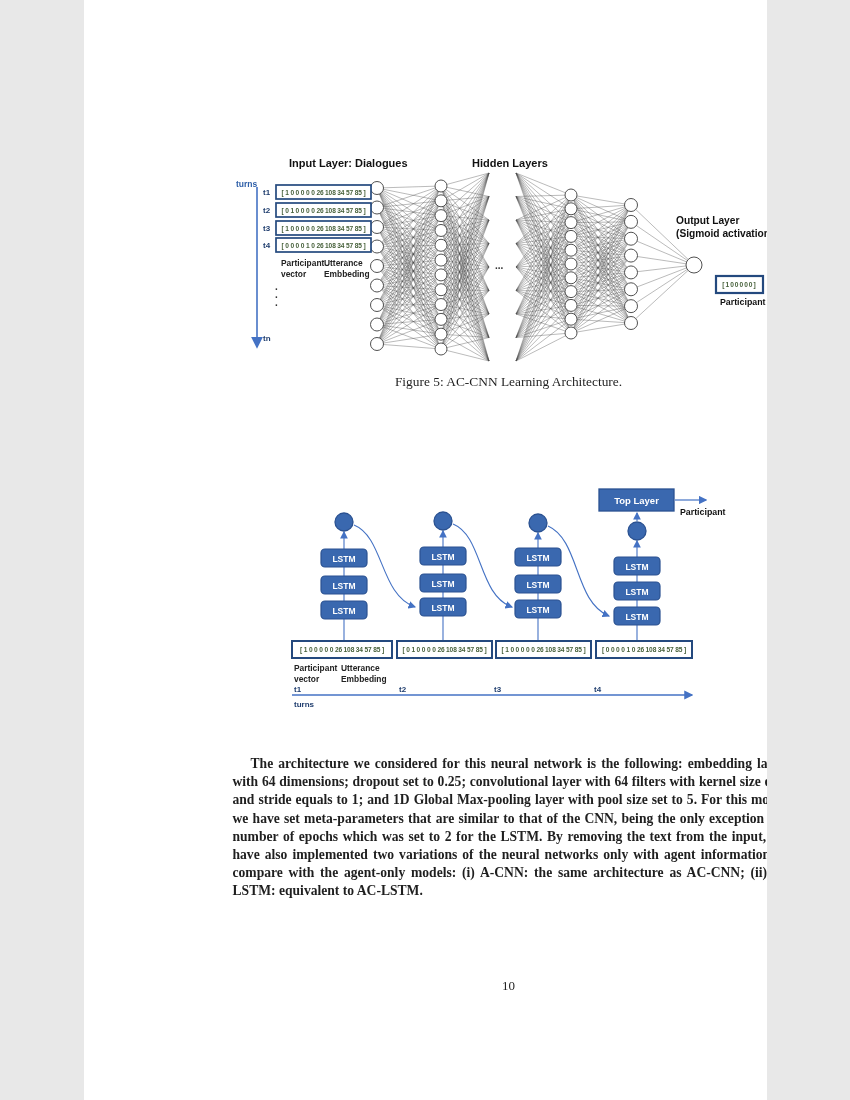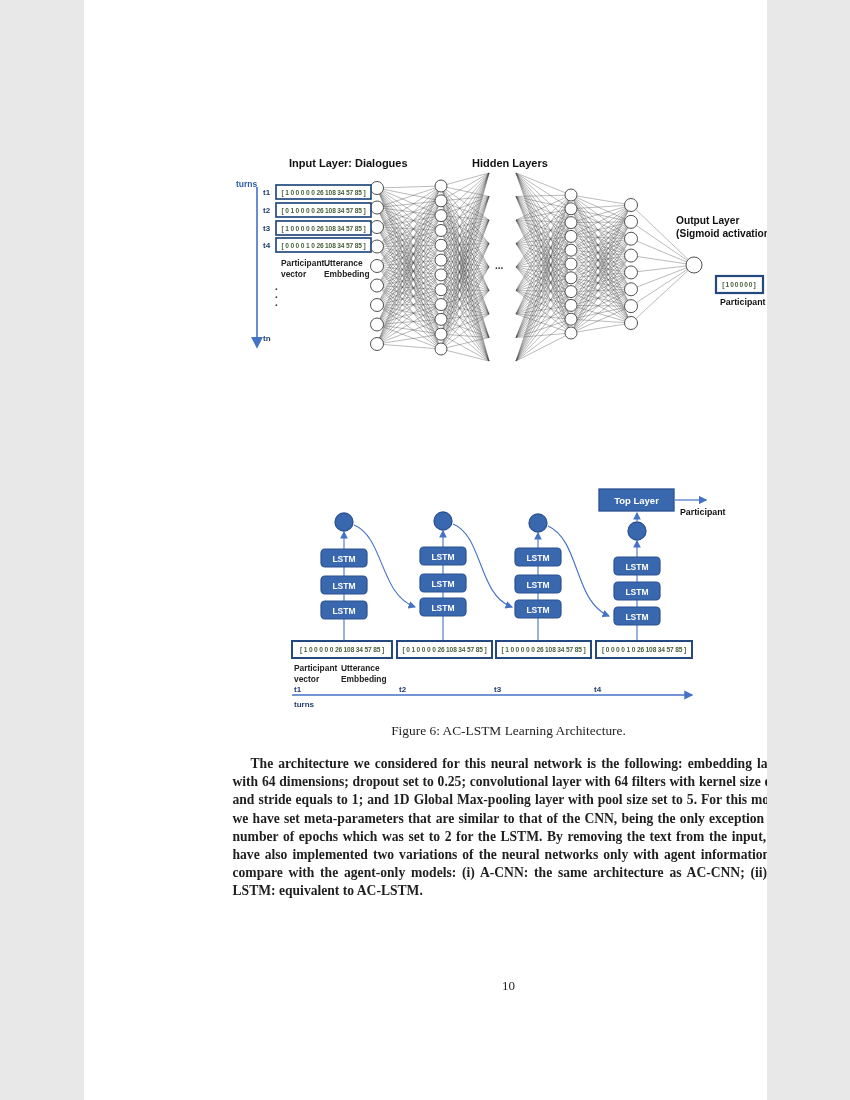--- a/index.html
+++ b/index.html
@@ -530,20 +530,21 @@
 
     <text class="dots" x="266" y="124">...</text>
 
     <text class="fig-title-sm" x="447" y="79">Output Layer</text>
     <text class="fig-title-sm" x="447" y="92">(Sigmoid activation)</text>
     <rect x="487" y="131" width="47" height="17" fill="#fff" stroke="#24497e" stroke-width="2.2"></rect>
     <text class="vec-text" x="510.5" y="142" text-anchor="middle" style="letter-spacing:1px;">[100000]</text>
     <text class="participant-label" x="491" y="160">Participant</text>
   </svg>
 
+  <div class="abs caption" style="left:148px;top:374px;">Figure 5: AC-CNN Learning Architecture.</div>
 
 
   <svg class="abs" style="left:200px;top:480px;" width="450" height="235" viewBox="0 0 450 235">
     <defs>
       <marker id="arrB2" viewBox="0 0 10 10" refX="8.5" refY="5" markerWidth="7" markerHeight="7" orient="auto">
         <path d="M0,0 L10,5 L0,10 z" fill="#4472c4"></path>
       </marker>
     </defs>
 
     <g stroke="#4472c4" stroke-width="1.1">
@@ -624,19 +625,18 @@
     <text class="small-label" x="57" y="202">Embbeding</text>
 
     <text class="t-label" x="10" y="212">t1</text>
     <text class="t-label" x="115" y="212">t2</text>
     <text class="t-label" x="210" y="212">t3</text>
     <text class="t-label" x="310" y="212">t4</text>
     <line x1="8" y1="215" x2="408" y2="215" stroke="#4472c4" stroke-width="1.3" marker-end="url(#arrB2)"></line>
     <text class="t-label" x="10" y="227">turns</text>
   </svg>
 
-  <div class="abs caption" style="left:148px;top:723px;">Figure 6: AC-LSTM Learning Architecture.</div>
 
   <div class="abs body-text indent" style="left:149px;top:755px;">The architecture we considered for this neural network is the following: embedding layer with 64 dimensions; dropout set to 0.25; convolutional layer with 64 filters with kernel size of 3 and stride equals to 1; and 1D Global Max-pooling layer with pool size set to 5. For this model we have set meta-parameters that are similar to that of the CNN, being the only exception the number of epochs which was set to 2 for the LSTM. By removing the text from the input, we have also implemented two variations of the neural networks only with agent information to compare with the agent-only models: (i) A-CNN: the same architecture as AC-CNN; (ii) A-LSTM: equivalent to AC-LSTM.</div>
 
   <div class="abs pageno" style="left:148px;top:978px;">10</div>
 
 </div>
 
 </body></html>

